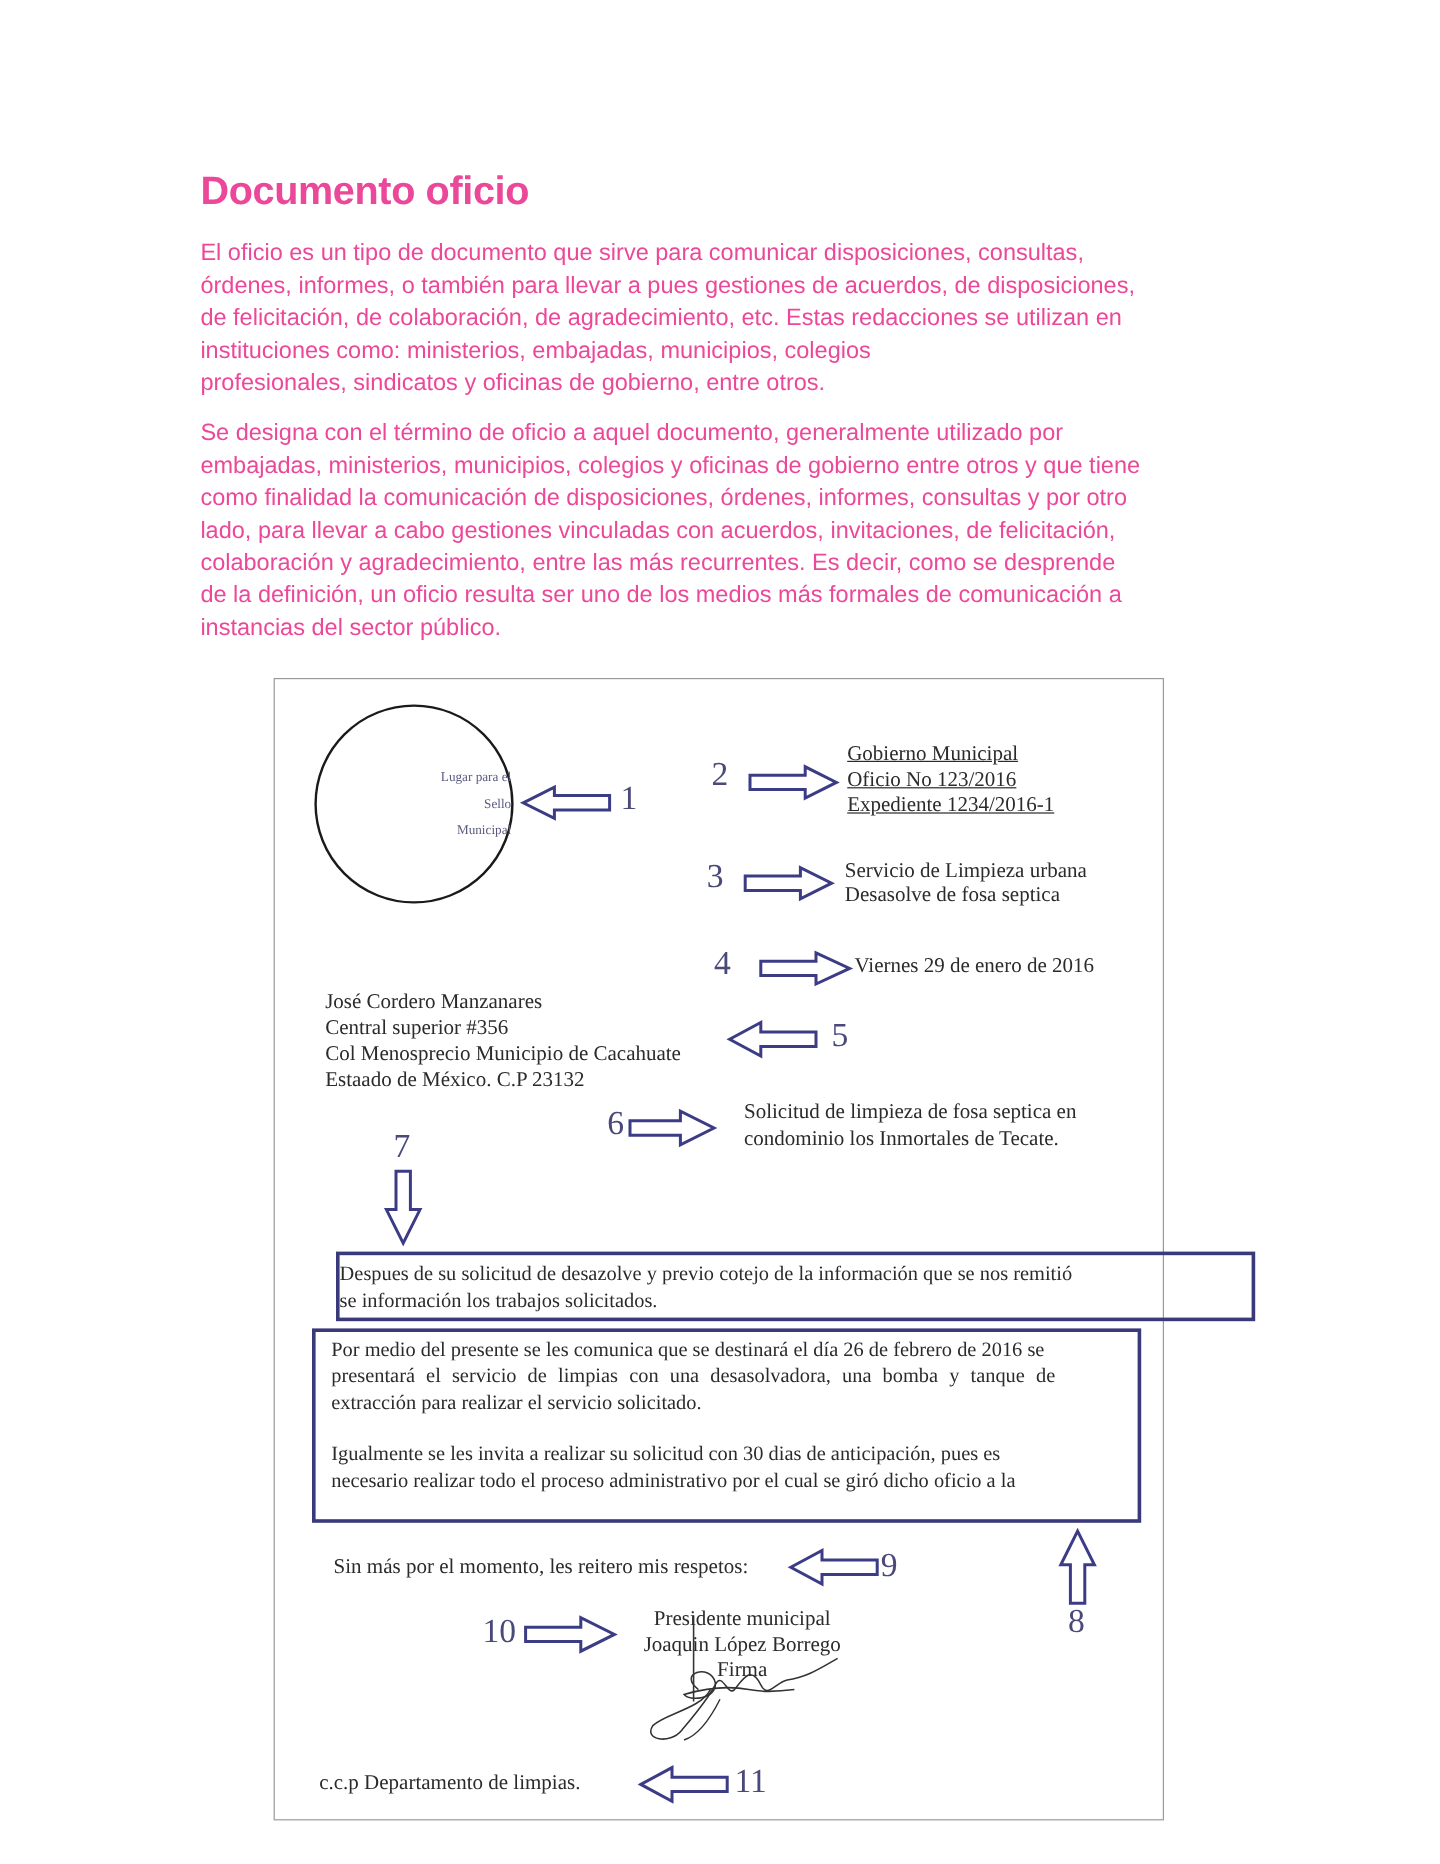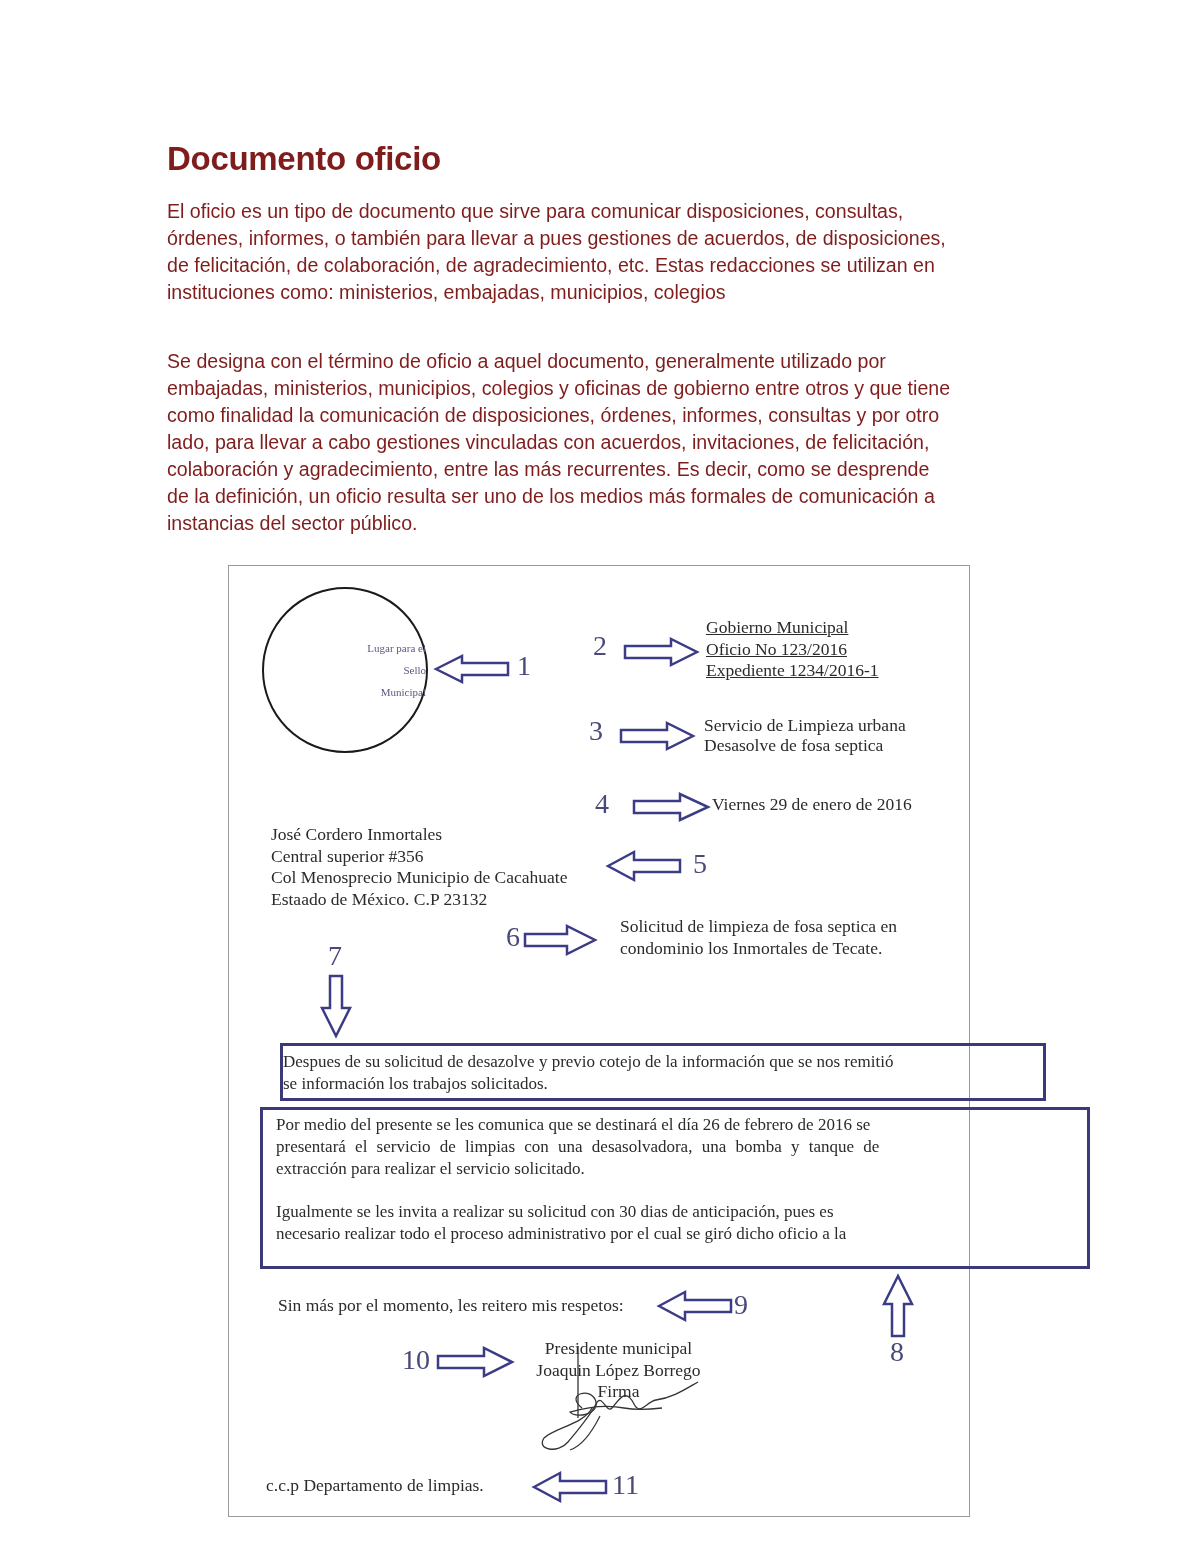--- a/index.html
+++ b/index.html
@@ -1,17 +1,17 @@
 <!DOCTYPE html>
 <html><head>
 <meta charset="utf-8">
 <style>
   html, body { margin:0; padding:0; background:#ffffff; }
   body { width:1200px; height:1553px; position:relative; overflow:hidden; }
-  .sans { font-family: "Liberation Sans", sans-serif; color:#7f1d1d; }
+  .sans { font-family: "Liberation Sans", sans-serif; color:#ec4899; }
   #title { position:absolute; left:167px; top:140px; font-size:33px; font-weight:bold; letter-spacing:-0.3px; margin:0; }
   .para { position:absolute; left:167px; width:880px; font-size:19.6px; line-height:27px; margin:0; }
   #p1 { top:198px; }
   #p2 { top:348px; }
   .para span.line { display:block; white-space:nowrap; }
 
   #figure { position:absolute; left:228px; top:565px; width:742px; height:952px; border:1.5px solid #9a9a9a; box-sizing:border-box; background:#fff; }
   .abs { position:absolute; }
   .num { font-family:"Liberation Serif", serif; color:#4a4a7a; font-size:28px; }
   .ftxt { font-family:"Liberation Serif", serif; color:#2b2b2b; font-size:17.5px; line-height:21.5px; white-space:nowrap; }
@@ -27,20 +27,21 @@
 </head>
 <body>
 
 <h1 id="title" class="sans">Documento oficio</h1>
 
 <div id="p1" class="para sans">
   <span class="line">El oficio es un tipo de documento que sirve para comunicar disposiciones, consultas,</span>
   <span class="line">órdenes, informes, o también para llevar a pues gestiones de acuerdos, de disposiciones,</span>
   <span class="line">de felicitación, de colaboración, de agradecimiento, etc. Estas redacciones se utilizan en</span>
   <span class="line">instituciones como: ministerios, embajadas, municipios, colegios</span>
+  <span class="line">profesionales, sindicatos y oficinas de gobierno, entre otros.</span>
 </div>
 
 <div id="p2" class="para sans">
   <span class="line">Se designa con el término de oficio a aquel documento, generalmente utilizado por</span>
   <span class="line">embajadas, ministerios, municipios, colegios y oficinas de gobierno entre otros y que tiene</span>
   <span class="line">como finalidad la comunicación de disposiciones, órdenes, informes, consultas y por otro</span>
   <span class="line">lado, para llevar a cabo gestiones vinculadas con acuerdos, invitaciones, de felicitación,</span>
   <span class="line">colaboración y agradecimiento, entre las más recurrentes. Es decir, como se desprende</span>
   <span class="line">de la definición, un oficio resulta ser uno de los medios más formales de comunicación a</span>
   <span class="line">instancias del sector público.</span>
@@ -79,21 +80,21 @@
     <span>Desasolve de fosa septica</span>
   </div>
 
   <div class="abs num" style="left:366px;top:222px;">4</div>
   <svg class="arrow" style="left:403px;top:226px;" width="80" height="30">
     <path d="M2,9 L48,9 L48,2 L76,15 L48,28 L48,21 L2,21 Z"></path>
   </svg>
   <div class="abs ftxt" style="left:483px;top:228px;">Viernes 29 de enero de 2016</div>
 
   <div class="abs ftxt" style="left:42px;top:258px;">
-    <span>José Cordero Inmortales</span>
+    <span>José Cordero Manzanares</span>
     <span>Central superior #356</span>
     <span>Col Menosprecio Municipio de Cacahuate</span>
     <span>Estaado de México. C.P 23132</span>
   </div>
   <svg class="arrow" style="left:377px;top:284px;" width="80" height="32">
     <path d="M2,16 L28,2 L28,10 L74,10 L74,22 L28,22 L28,30 Z"></path>
   </svg>
   <div class="abs num" style="left:464px;top:282px;">5</div>
 
   <div class="abs num" style="left:277px;top:355px;">6</div>
@@ -108,21 +109,21 @@
   <div class="abs num" style="left:99px;top:374px;">7</div>
   <svg class="arrow" style="left:92px;top:408px;" width="32" height="64">
     <path d="M9,2 L21,2 L21,34 L29,34 L15,62 L1,34 L9,34 Z"></path>
   </svg>
 
   <div class="box" style="left:31px;top:477px;width:766px;height:58px;padding:5px 0 0 0;margin-left:20px;">
     <span>Despues de su solicitud de desazolve y previo cotejo de la información que se nos remitió</span>
     <span>se información los trabajos solicitados.</span>
   </div>
 
-  <div class="box" style="left:31px;top:541px;width:830px;height:162px;padding:4px 10px 0 13px;font-family:Liberation Serif, serif;">
+  <div class="box" style="left:31px;top:541px;width:691px;height:162px;padding:4px 10px 0 13px;font-family:Liberation Serif, serif;">
     <span>Por medio del presente se les comunica que se destinará el día 26 de febrero de 2016 se</span>
     <span style="word-spacing:5px;">presentará el  servicio de limpias con una desasolvadora, una bomba y tanque de</span>
     <span>extracción para realizar el servicio solicitado.</span>
     <span style="height:21px;"></span>
     <span>Igualmente se les  invita a realizar su solicitud con 30 dias de anticipación, pues es</span>
     <span>necesario realizar todo el proceso administrativo por el cual se giró dicho oficio a la</span>
   </div>
 
   <svg class="arrow" style="left:654px;top:708px;" width="32" height="66">
     <path d="M15,2 L29,30 L21,30 L21,62 L9,62 L9,30 L1,30 Z"></path>

